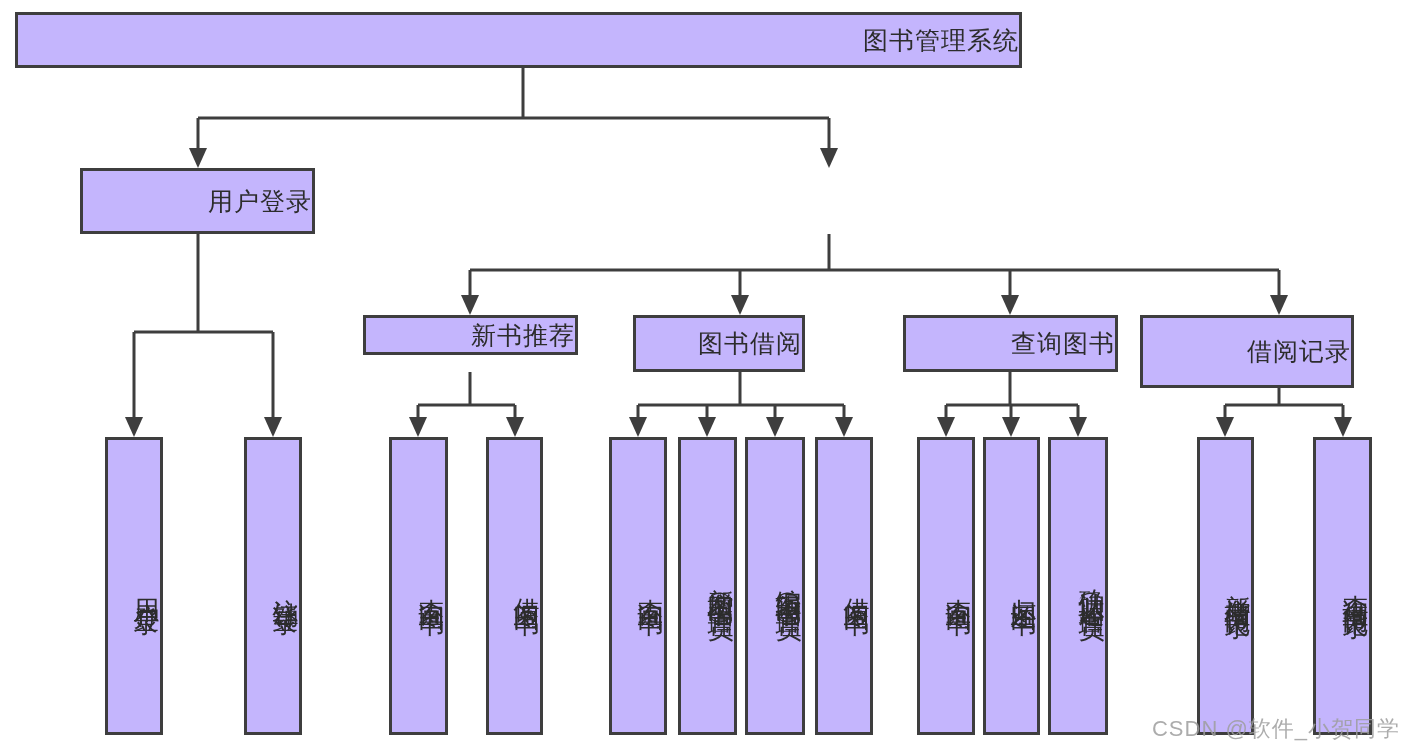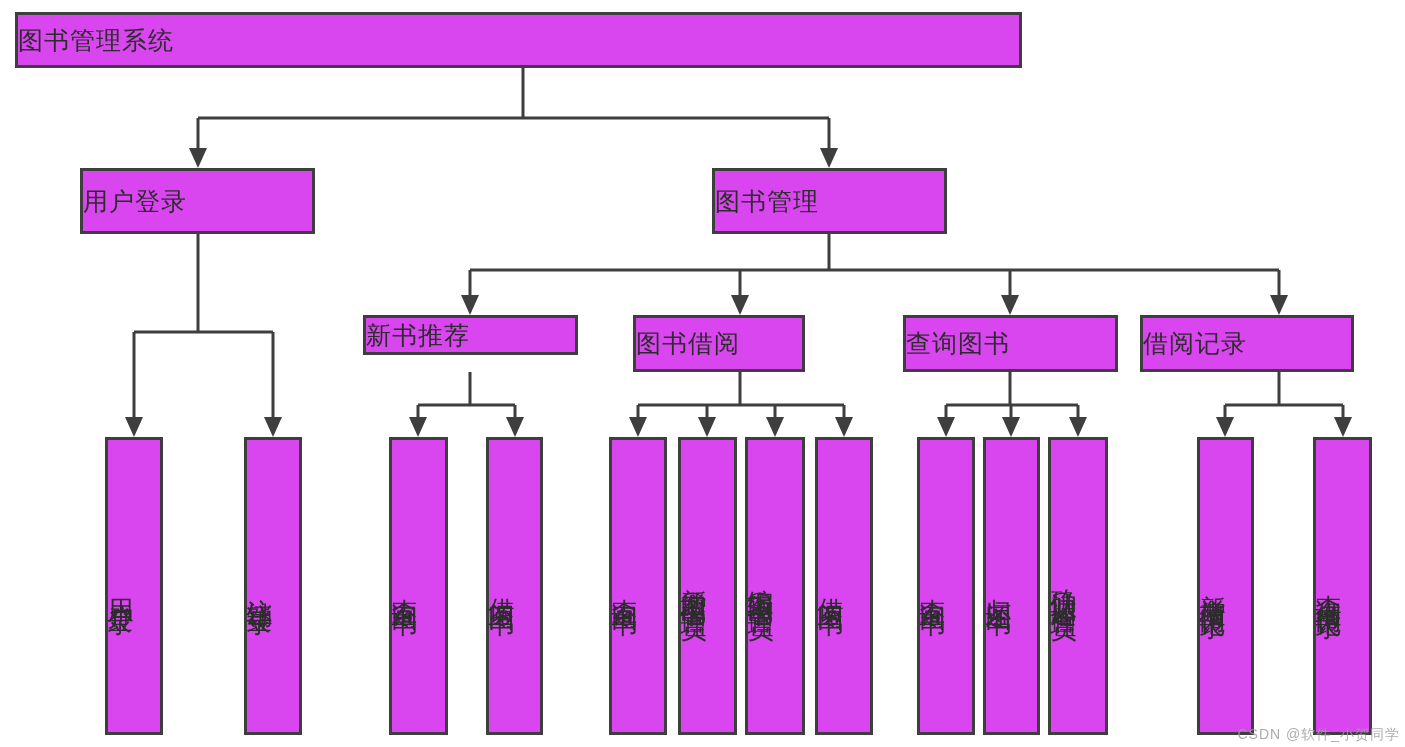--- a/index.html
+++ b/index.html
@@ -4,32 +4,32 @@
 <style>
   html,body { margin:0; padding:0; background:#ffffff; }
   .stage {
     position:relative; width:1405px; height:747px;
     background:#ffffff; overflow:hidden;
     font-family:"Liberation Sans", sans-serif;
   }
   .connectors { position:absolute; left:0; top:0; z-index:1; }
   .node {
     position:absolute; box-sizing:border-box; z-index:2;
-    background:#d946ef; border:3px solid #3e3e3e;
-    display:flex; align-items:center; justify-content:flex-start;
+    background:#c4b5fd; border:3px solid #3e3e3e;
+    display:flex; align-items:center; justify-content:flex-end;
     color:#2c2c2c;
   }
   .hnode .label { font-size:25px; letter-spacing:1px; white-space:nowrap; }
   .leaf .label {
     writing-mode:vertical-rl; text-orientation:mixed;
     font-size:26px; line-height:1; letter-spacing:4px;
   }
   .watermark {
     position:absolute; right:5px; bottom:3px; z-index:5;
-    font-size:14px; color:rgba(158,158,158,0.85);
+    font-size:22px; color:rgba(158,158,158,0.85);
     letter-spacing:1px; white-space:nowrap;
   }
 </style>
 </head>
 <body>
 
 <div class="stage">
 
   <svg class="connectors" width="1405" height="747" viewBox="0 0 1405 747" aria-hidden="true">
     <g stroke="#3e3e3e" stroke-width="3" fill="none">
@@ -71,34 +71,31 @@
     </g>
   </svg>
 
   <div class="node hnode" style="left:15px;top:12px;width:1007px;height:56px">
     <span class="label">图书管理系统</span>
   </div>
 
   <div class="node hnode" style="left:80px;top:168px;width:235px;height:66px">
     <span class="label">用户登录</span>
   </div>
-  <div class="node hnode" style="left:712px;top:168px;width:235px;height:66px">
-    <span class="label">图书管理</span>
-  </div>
 
   <div class="node hnode" style="left:363px;top:315px;width:215px;height:40px">
     <span class="label">新书推荐</span>
   </div>
   <div class="node hnode" style="left:633px;top:315px;width:172px;height:57px">
     <span class="label">图书借阅</span>
   </div>
   <div class="node hnode" style="left:903px;top:315px;width:215px;height:57px">
     <span class="label">查询图书</span>
   </div>
-  <div class="node hnode" style="left:1140px;top:315px;width:214px;height:57px">
+  <div class="node hnode" style="left:1140px;top:315px;width:214px;height:73px">
     <span class="label">借阅记录</span>
   </div>
 
   <div class="node leaf" style="left:105px;top:437px;width:58px;height:298px">
     <span class="label">用户登录</span>
   </div>
   <div class="node leaf" style="left:244px;top:437px;width:58px;height:298px">
     <span class="label">注销登录</span>
   </div>
 

